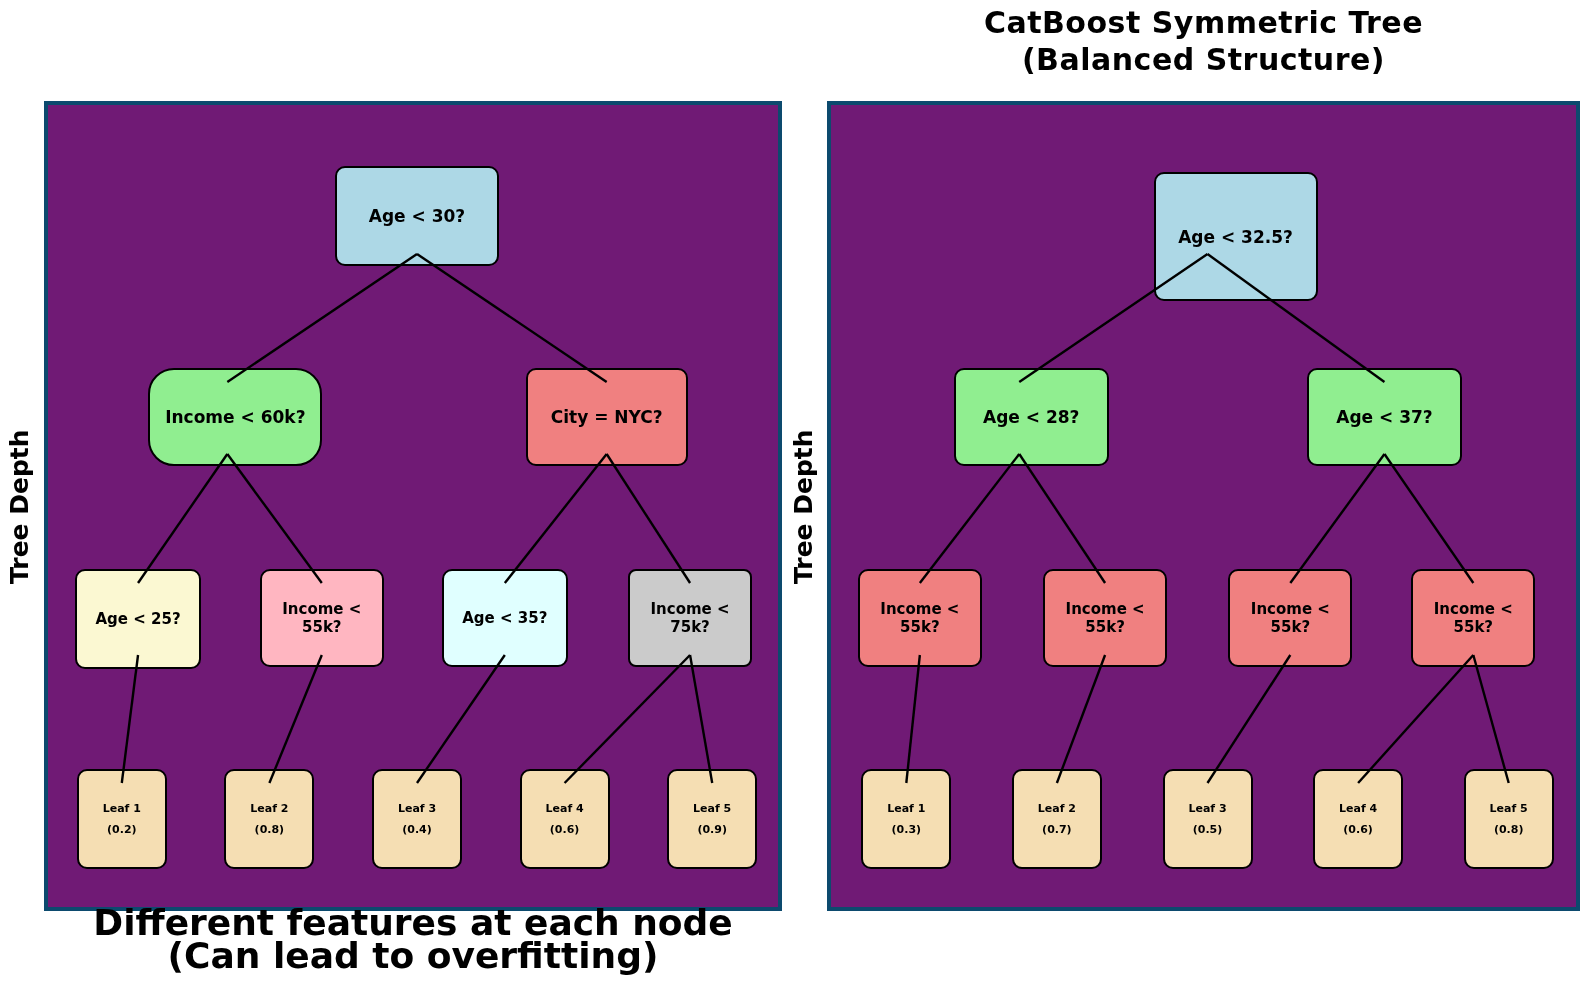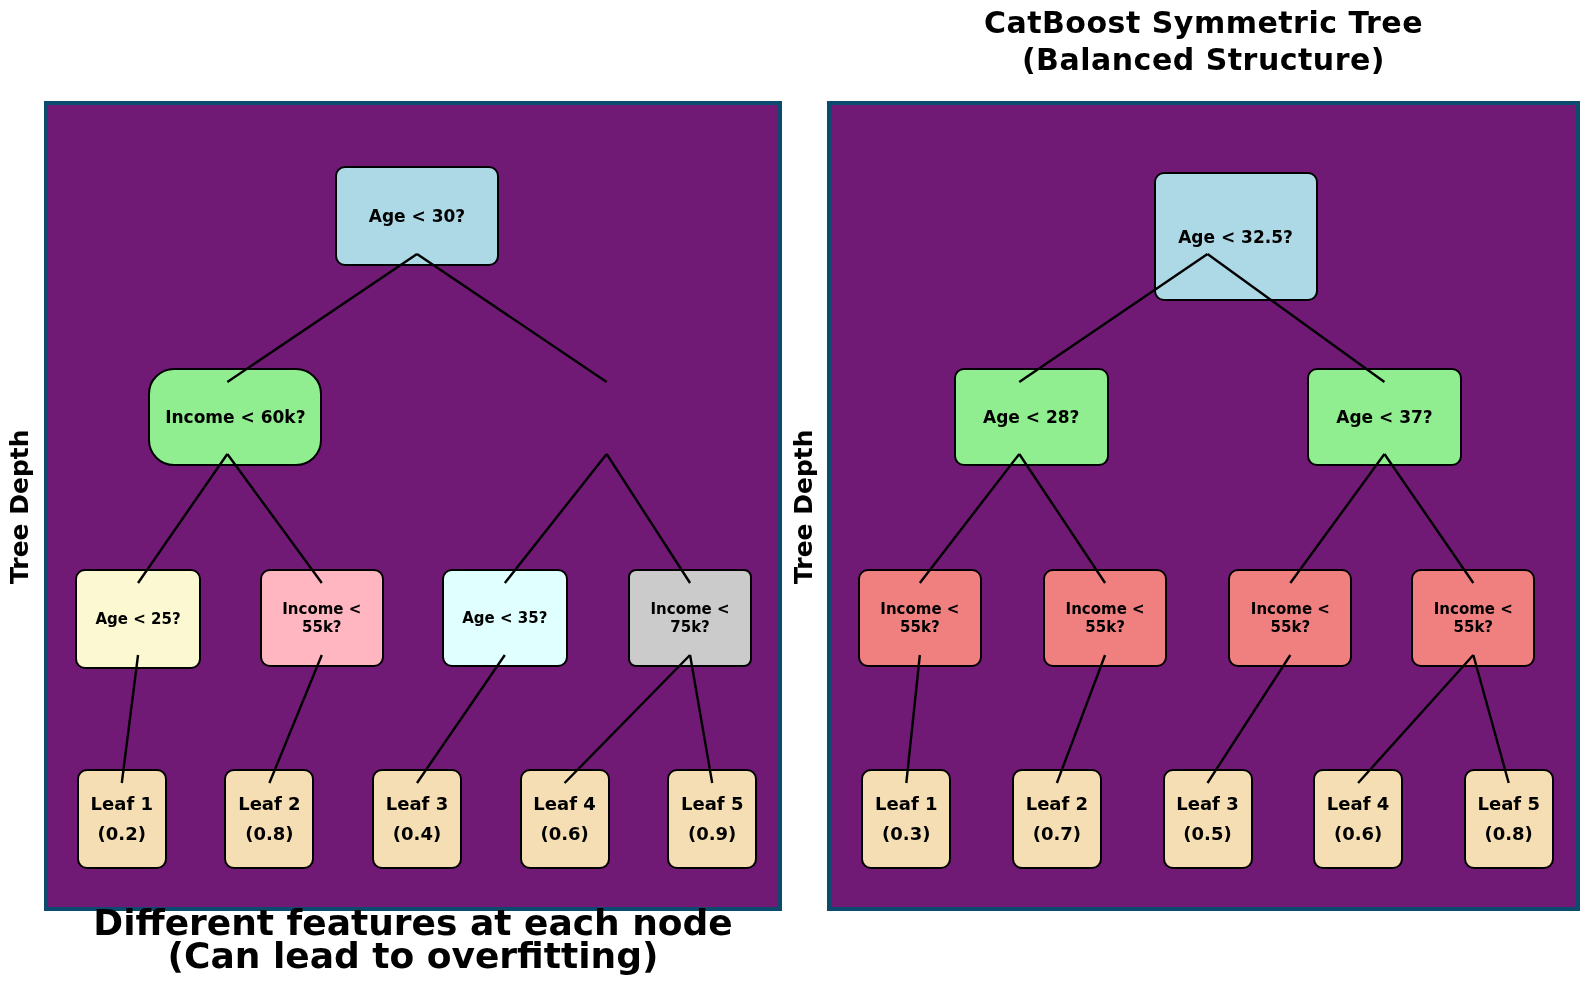--- a/index.html
+++ b/index.html
@@ -26,38 +26,39 @@
     position:absolute;border:4px solid #0c4a6e;background:#701a75;box-sizing:border-box;
   }
   .node{
     position:absolute;box-sizing:border-box;z-index:2;
     border:2.5px solid #000;border-radius:10px;
     display:flex;align-items:center;justify-content:center;
     text-align:center;white-space:pre-line;
   }
   .row0,.row1{font-size:17px;}
   .row2{font-size:15px;}
-  .row3{font-size:18px;line-height:30px;}
+  .row3{font-size:11px;line-height:21px;}
   .edges{position:absolute;left:0;top:0;z-index:3;pointer-events:none;}
   .edges line{stroke:#000;stroke-width:2.4;}
 </style>
 </head>
 <body>
 
 <div class="figure">
 
   <div class="title" style="left:827px;width:753px">CatBoost Symmetric Tree
 (Balanced Structure)</div>
 
   <div class="ylabel" style="left:2px">Tree Depth</div>
   <div class="ylabel" style="left:786px">Tree Depth</div>
 
   <div class="panel" style="left: 44px; top: 101px; width: 738px; height: 810px;">
       <div class="node row0" style="left: 287px; top: 61px; width: 164px; height: 100px; background: rgb(173, 216, 230);">Age &lt; 30?</div>
       <div class="node row1" style="left: 100.334px; top: 263px; width: 174px; height: 98px; background: rgb(144, 238, 144); border-radius: 26px;">Income &lt; 60k?</div>
+      <div class="node row1" style="left: 477.666px; top: 263px; width: 162px; height: 98px; background: rgb(240, 128, 128);">City = NYC?</div>
       <div class="node row2" style="left: 27.036px; top: 464px; width: 126px; height: 100px; background: rgb(251, 248, 210);">Age &lt; 25?</div>
       <div class="node row2" style="left: 211.798px; top: 464px; width: 124px; height: 98px; background: rgb(255, 182, 193);">Income &lt; 55k?</div>
       <div class="node row2" style="left: 393.822px; top: 464px; width: 126px; height: 98px; background: rgb(224, 255, 255);">Age &lt; 35?</div>
       <div class="node row2" style="left: 580.06px; top: 464px; width: 124px; height: 98px; background: rgb(203, 203, 203); border-radius: 8px;">Income &lt; 75k?</div>
       <div class="node row3" style="left: 28.8px; top: 664px; width: 90px; height: 100px; background: rgb(245, 222, 179);">Leaf 1
 (0.2)</div>
       <div class="node row3" style="left: 176.4px; top: 664px; width: 90px; height: 100px; background: rgb(245, 222, 179);">Leaf 2
 (0.8)</div>
       <div class="node row3" style="left: 324px; top: 664px; width: 90px; height: 100px; background: rgb(245, 222, 179);">Leaf 3
 (0.4)</div>

